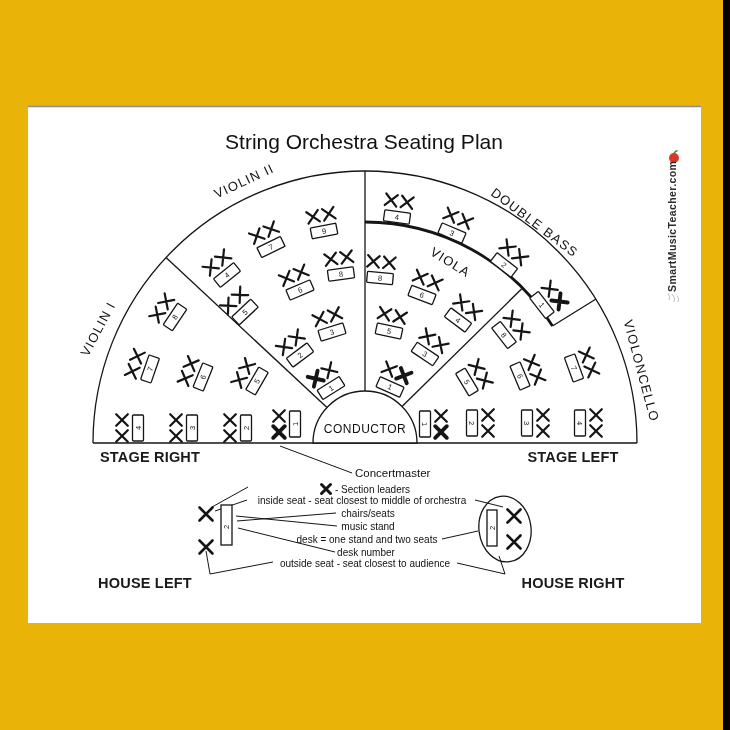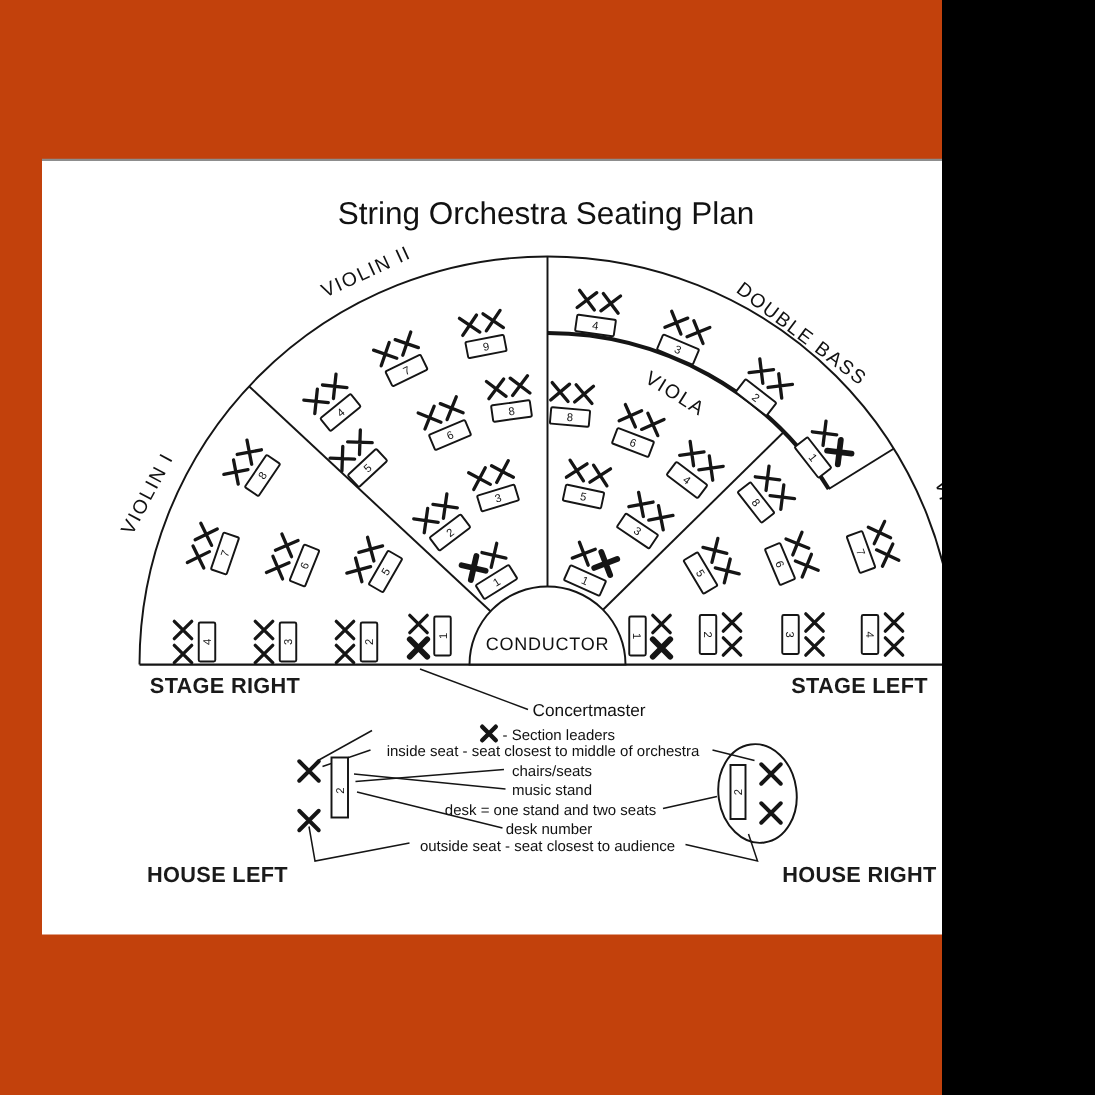--- a/index.html
+++ b/index.html
@@ -1,16 +1,16 @@
 <!DOCTYPE html>
 <html><head>
 <meta charset="utf-8">
 <style>
   html,body{margin:0;padding:0;background:#000;}
-  #canvas{position:relative;width:628px;height:730px;background:#c2410c;overflow:hidden;}
+  #canvas{position:relative;width:723px;height:730px;background:#eab308;overflow:hidden;}
   svg{position:absolute;top:0;left:0;font-family:"Liberation Sans",sans-serif;}
   .outline{fill:none;stroke:#151515;stroke-width:1.3;}
   .boldline{fill:none;stroke:#151515;stroke-width:2.8;}
   .stageline{stroke:#151515;stroke-width:1.5;}
   .seat{stroke:#151515;stroke-width:2.2;fill:none;stroke-linecap:round;}
   .seat.bold{stroke-width:3.9;}
   .stand{fill:#ffffff;stroke:#151515;stroke-width:1.3;}
   .desknum{font-size:7.5px;fill:#151515;text-anchor:middle;}
   .sectlabel{font-size:13px;fill:#111;letter-spacing:1.2px;text-anchor:middle;}
   .title{font-size:21px;fill:#111;text-anchor:middle;}

